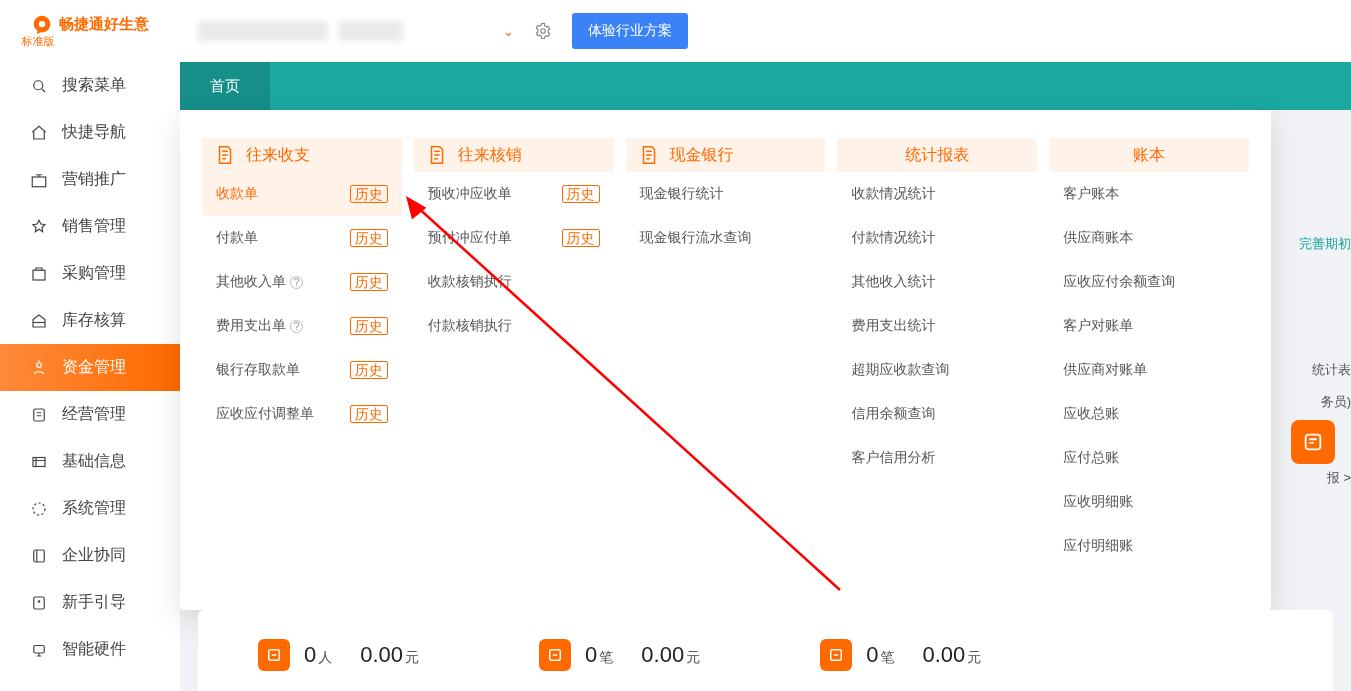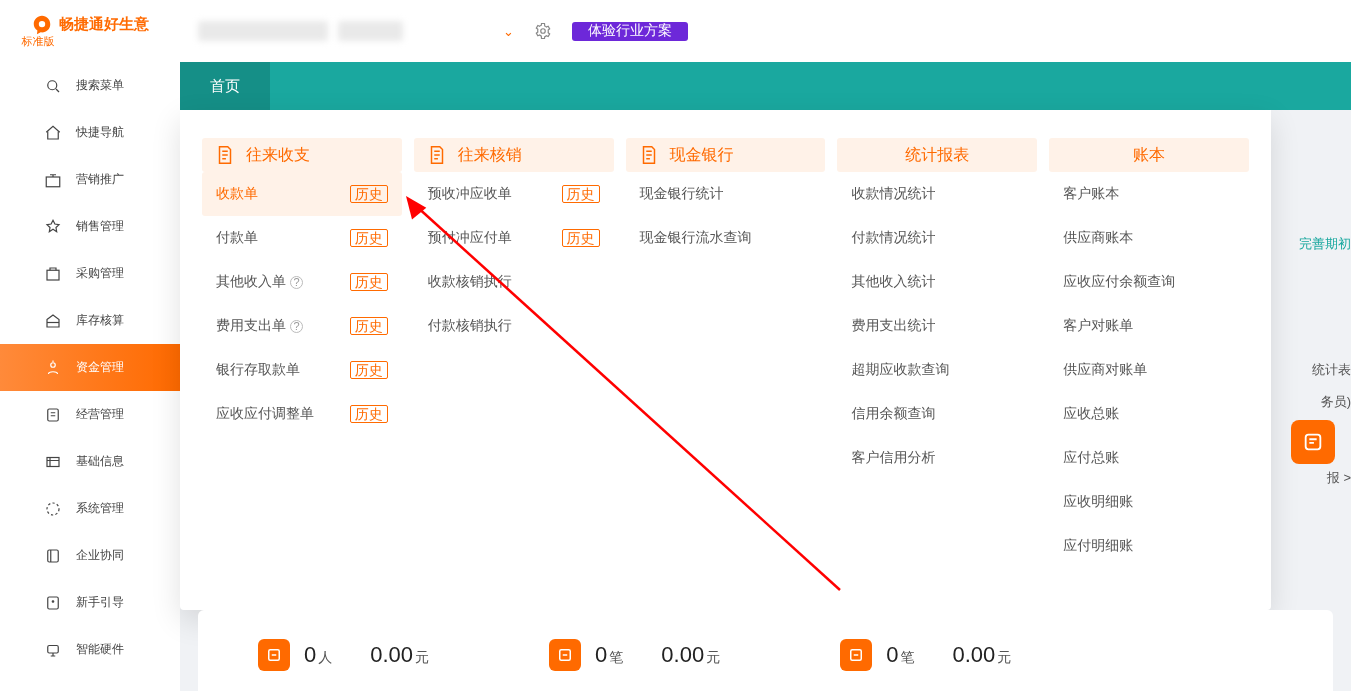--- a/index.html
+++ b/index.html
@@ -8,34 +8,34 @@
 
   
   .sidebar{width:180px;flex:0 0 180px;background:#fff;height:100%;display:flex;flex-direction:column}
   .logo-area{height:62px;display:flex;flex-direction:column;align-items:center;justify-content:center;gap:0}
   .logo-row{display:flex;align-items:center;gap:6px}
   .logo-mark{width:22px;height:22px;position:relative}
   .logo-mark svg{width:22px;height:22px}
   .logo-text{color:#ff6a00;font-size:15px;font-weight:600}
   .logo-sub{color:#ff6a00;font-size:11px;margin-top:-2px;margin-left:-104px}
   .nav{display:flex;flex-direction:column}
-  .nav-item{height:47px;display:flex;align-items:center;gap:14px;padding:0 44px;font-size:12px;color:#444;cursor:pointer}
+  .nav-item{height:47px;display:flex;align-items:center;gap:14px;padding:0 30px;font-size:16px;color:#444;cursor:pointer}
   .nav-item.active{background:linear-gradient(90deg,#ff8a3a,#ff6a00);color:#fff}
   .nav-ico{width:18px;height:18px;display:inline-flex;align-items:center;justify-content:center;color:inherit}
   .nav-ico svg{width:18px;height:18px;stroke:currentColor;fill:none;stroke-width:1.6}
 
   
   .main{flex:1;display:flex;flex-direction:column;min-width:0;position:relative}
   .topbar{height:62px;background:#fff;display:flex;align-items:center;padding:0 18px;gap:10px}
   .blur{width:130px;height:20px;background:#e9e9e9;filter:blur(3px);border-radius:3px}
   .blur.sm{width:65px}
   .chev{color:#ff6a00;font-size:13px;margin-left:90px}
   .gear{width:18px;height:18px;margin:0 10px;color:#888}
   .gear svg{width:18px;height:18px;stroke:currentColor;fill:none;stroke-width:1.6}
-  .cta{background:#6d28d9;color:#fff;font-size:14px;border:none;height:19px;padding:0 16px;border-radius:3px;cursor:pointer}
+  .cta{background:#3b82f6;color:#fff;font-size:14px;border:none;height:36px;padding:0 16px;border-radius:3px;cursor:pointer}
 
   .tabbar{height:48px;background:#1aa89f;display:flex;align-items:stretch}
   .tab{width:90px;display:flex;align-items:center;justify-content:center;color:#fff;font-size:15px;background:#158f87;cursor:pointer}
 
   .workspace{flex:1;background:#f0f2f5;padding:0 18px;position:relative}
 
   
   .popover{position:absolute;top:0;left:0;right:80px;height:500px;background:#fff;box-shadow:0 10px 30px rgba(0,0,0,.12);padding:28px 22px 30px;display:flex;gap:12px;border-radius:0 0 4px 4px}
   .col{flex:1;min-width:0}
   .col-head{height:34px;background:#fff2e8;display:flex;align-items:center;gap:10px;padding:0 12px;border-radius:3px;}
@@ -54,21 +54,21 @@
   .arrow-svg{position:absolute;left:220px;top:80px;pointer-events:none}
 
   
   .stats{position:absolute;left:18px;right:18px;top:500px;height:90px;display:flex;gap:120px;align-items:center;padding:0 60px;background:#fff;border-radius:6px}
   .stat{display:flex;align-items:center;gap:14px}
   .stat-ico{width:32px;height:32px;border-radius:6px;background:#ff6a00;display:flex;align-items:center;justify-content:center;color:#fff}
   .stat-ico svg{width:18px;height:18px;stroke:#fff;fill:none;stroke-width:2}
   .stat-val{display:flex;align-items:baseline;gap:2px}
   .stat-num{font-size:22px;font-weight:300;color:#222}
   .stat-unit{font-size:14px;color:#555}
-  .stat-amt{font-size:22px;color:#222;margin-left:24px}
+  .stat-amt{font-size:22px;color:#222;margin-left:14px}
   .stat-cur{font-size:14px;color:#555}
 
   
   .right-peek{position:absolute;right:0;top:125px;width:78px;display:flex;flex-direction:column;gap:14px;font-size:13px;color:#555;align-items:flex-end;padding-left:6px}
   .right-peek .link{color:#1aa89f;cursor:pointer}
   .fab{position:absolute;right:16px;top:310px;width:44px;height:44px;border-radius:8px;background:#ff6a00;display:flex;align-items:center;justify-content:center;color:#fff}
   .fab svg{width:22px;height:22px;stroke:#fff;fill:none;stroke-width:2}
 </style>
 </head>
 <body>

